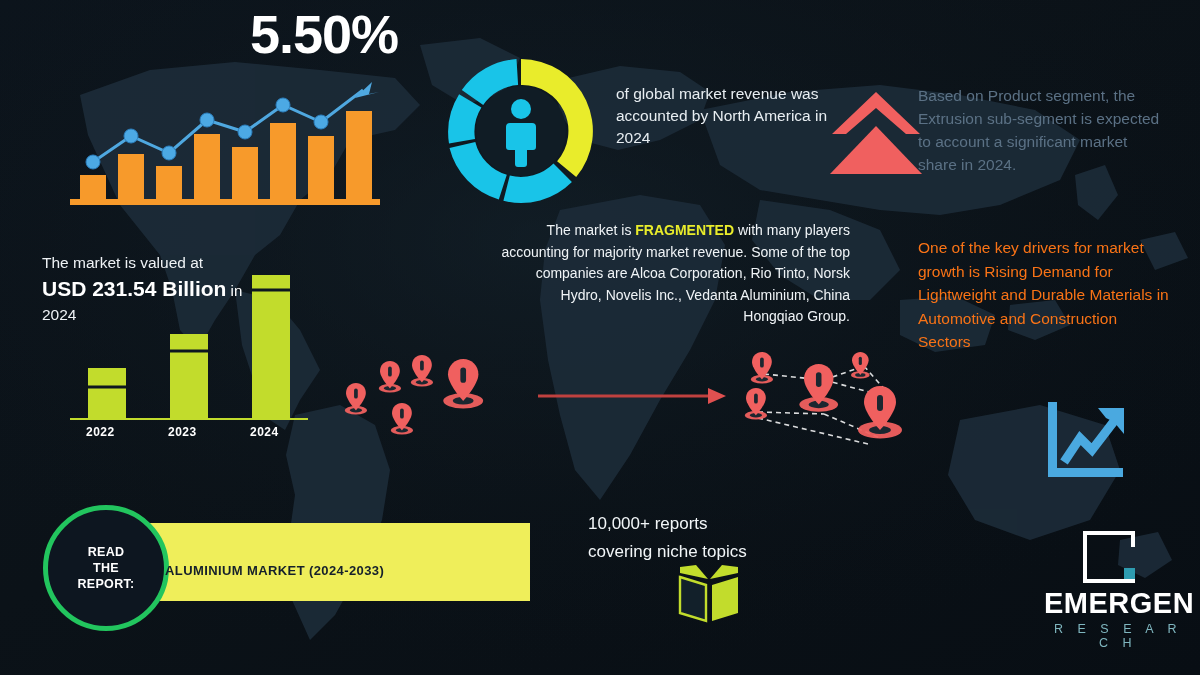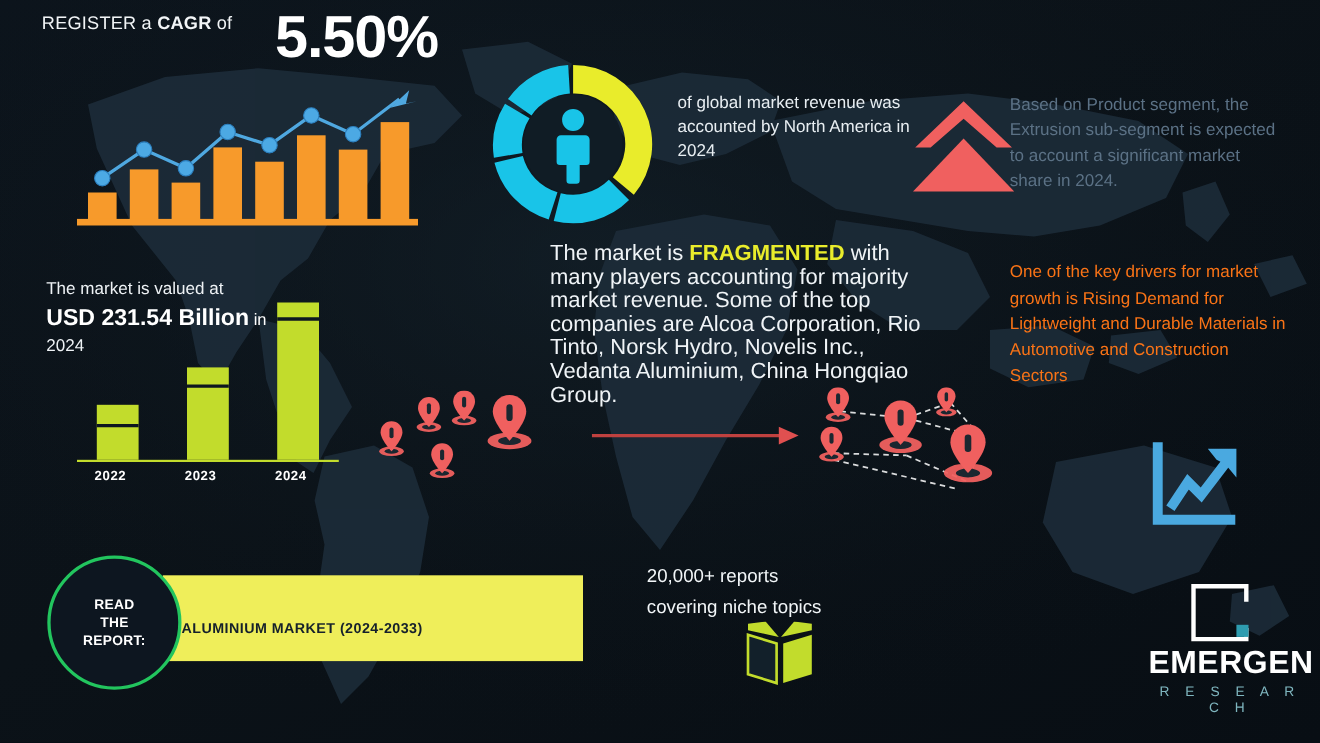--- a/index.html
+++ b/index.html
@@ -42,21 +42,21 @@
   
   #donut{left:446px;top:56px;width:150px;height:150px;}
 
   
   #thirty-block{left:616px;top:78px;width:230px;}
   #thirty-line1{font-size:16.5px;color:#eef2f5;line-height:24px;white-space:nowrap;}
   #thirty-line1 .big{font-size:30px;font-weight:bold;color:#ffffff;vertical-align:-2px;}
   #thirty-rest{font-size:15.5px;color:#e8eef2;line-height:22px;margin-top:5px;}
 
   
-  #fragmented{left:500px;top:220px;width:350px;font-size:20px;line-height:21.5px;color:#f0f4f7;}
+  #fragmented{left:500px;top:220px;width:350px;font-size:14px;line-height:21.5px;color:#f0f4f7;text-align:right;}
   #fragmented .hl{color:#e9ec2b;font-weight:bold;}
 
   
   #chevrons{left:828px;top:86px;width:96px;height:92px;}
 
   
   #product-seg{left:918px;top:84px;width:250px;font-size:15.5px;line-height:23px;color:#5b7185;}
 
   
   #key-drivers{left:918px;top:236px;width:252px;font-size:15.5px;line-height:23.5px;color:#f97316;}
@@ -66,21 +66,21 @@
   #pins-right{left:740px;top:352px;width:185px;height:110px;}
   #flow-arrow{left:538px;top:385px;width:190px;height:22px;}
 
   
   #trend-icon{left:1040px;top:400px;width:92px;height:84px;}
 
   
   #report-banner{left:148px;top:523px;width:382px;height:78px;background:#efee5a;}
   #report-circle{
     left:43px;top:505px;width:116px;height:116px;border-radius:50%;
-    background:#0d1620;border:3px solid #22c55e;
+    background:#0d1620;border:5px solid #22c55e;
     display:flex;align-items:center;justify-content:center;text-align:center;
   }
   #report-circle-text{font-size:12.5px;font-weight:bold;color:#ffffff;line-height:16px;letter-spacing:.3px;}
   #report-title{
     position:absolute;left:165px;top:563px;font-size:13px;font-weight:bold;color:#15202b;letter-spacing:.4px;
   }
 
   
   #reports-block{left:588px;top:510px;width:260px;}
   .rep-line{font-size:17px;color:#f2f6f8;line-height:28px;}
@@ -144,21 +144,20 @@
 
       <path d="M1075 175 L1105 165 L1118 195 L1098 220 L1078 205 Z"></path>
 
       <path d="M505 130 L535 124 L548 142 L520 152 Z"></path>
       <path d="M1140 240 L1175 232 L1188 258 L1155 270 Z"></path>
     </g>
   </svg>
 
   <div class="abs nosel" id="cagr-block">
     <div id="cagr-lines">
-      <div class="cagr-l2"><span>REGISTER a </span><span class="b">CAGR</span><span> of</span></div>
     </div>
     <div id="cagr-value">5.50%</div>
   </div>
 
   <svg class="abs" id="orange-chart" viewBox="0 0 320 130">
     <g fill="#f79a2b">
       <rect x="14" y="97" width="26" height="25"></rect>
       <rect x="52" y="76" width="26" height="46"></rect>
       <rect x="90" y="88" width="26" height="34"></rect>
       <rect x="128" y="56" width="26" height="66"></rect>
@@ -332,21 +331,21 @@
   <div class="abs" id="report-circle">
     <div id="report-circle-text">
       <span>READ</span><br>
       <span>THE</span><br>
       <span>REPORT:</span>
     </div>
   </div>
   <div id="report-title">ALUMINIUM MARKET (2024-2033)</div>
 
   <div class="abs nosel" id="reports-block">
-    <div class="rep-line">20,000+ reports</div>
+    <div class="rep-line">10,000+ reports</div>
     <div class="rep-line">covering niche topics</div>
   </div>
   <svg class="abs" id="book-icon" viewBox="0 0 62 58">
     <path d="M2 12 L28 20 L28 56 L2 48 Z" fill="#12202a" stroke="#c2dc2c" stroke-width="2.4"></path>
     <path d="M60 12 L34 20 L34 56 L60 48 Z" fill="#c2dc2c"></path>
     <path d="M2 2 L18 0 L30 14 L2 8 Z" fill="#c2dc2c"></path>
     <path d="M60 2 L44 0 L32 14 L60 8 Z" fill="#c2dc2c"></path>
   </svg>
 
   <div class="abs" id="logo">

